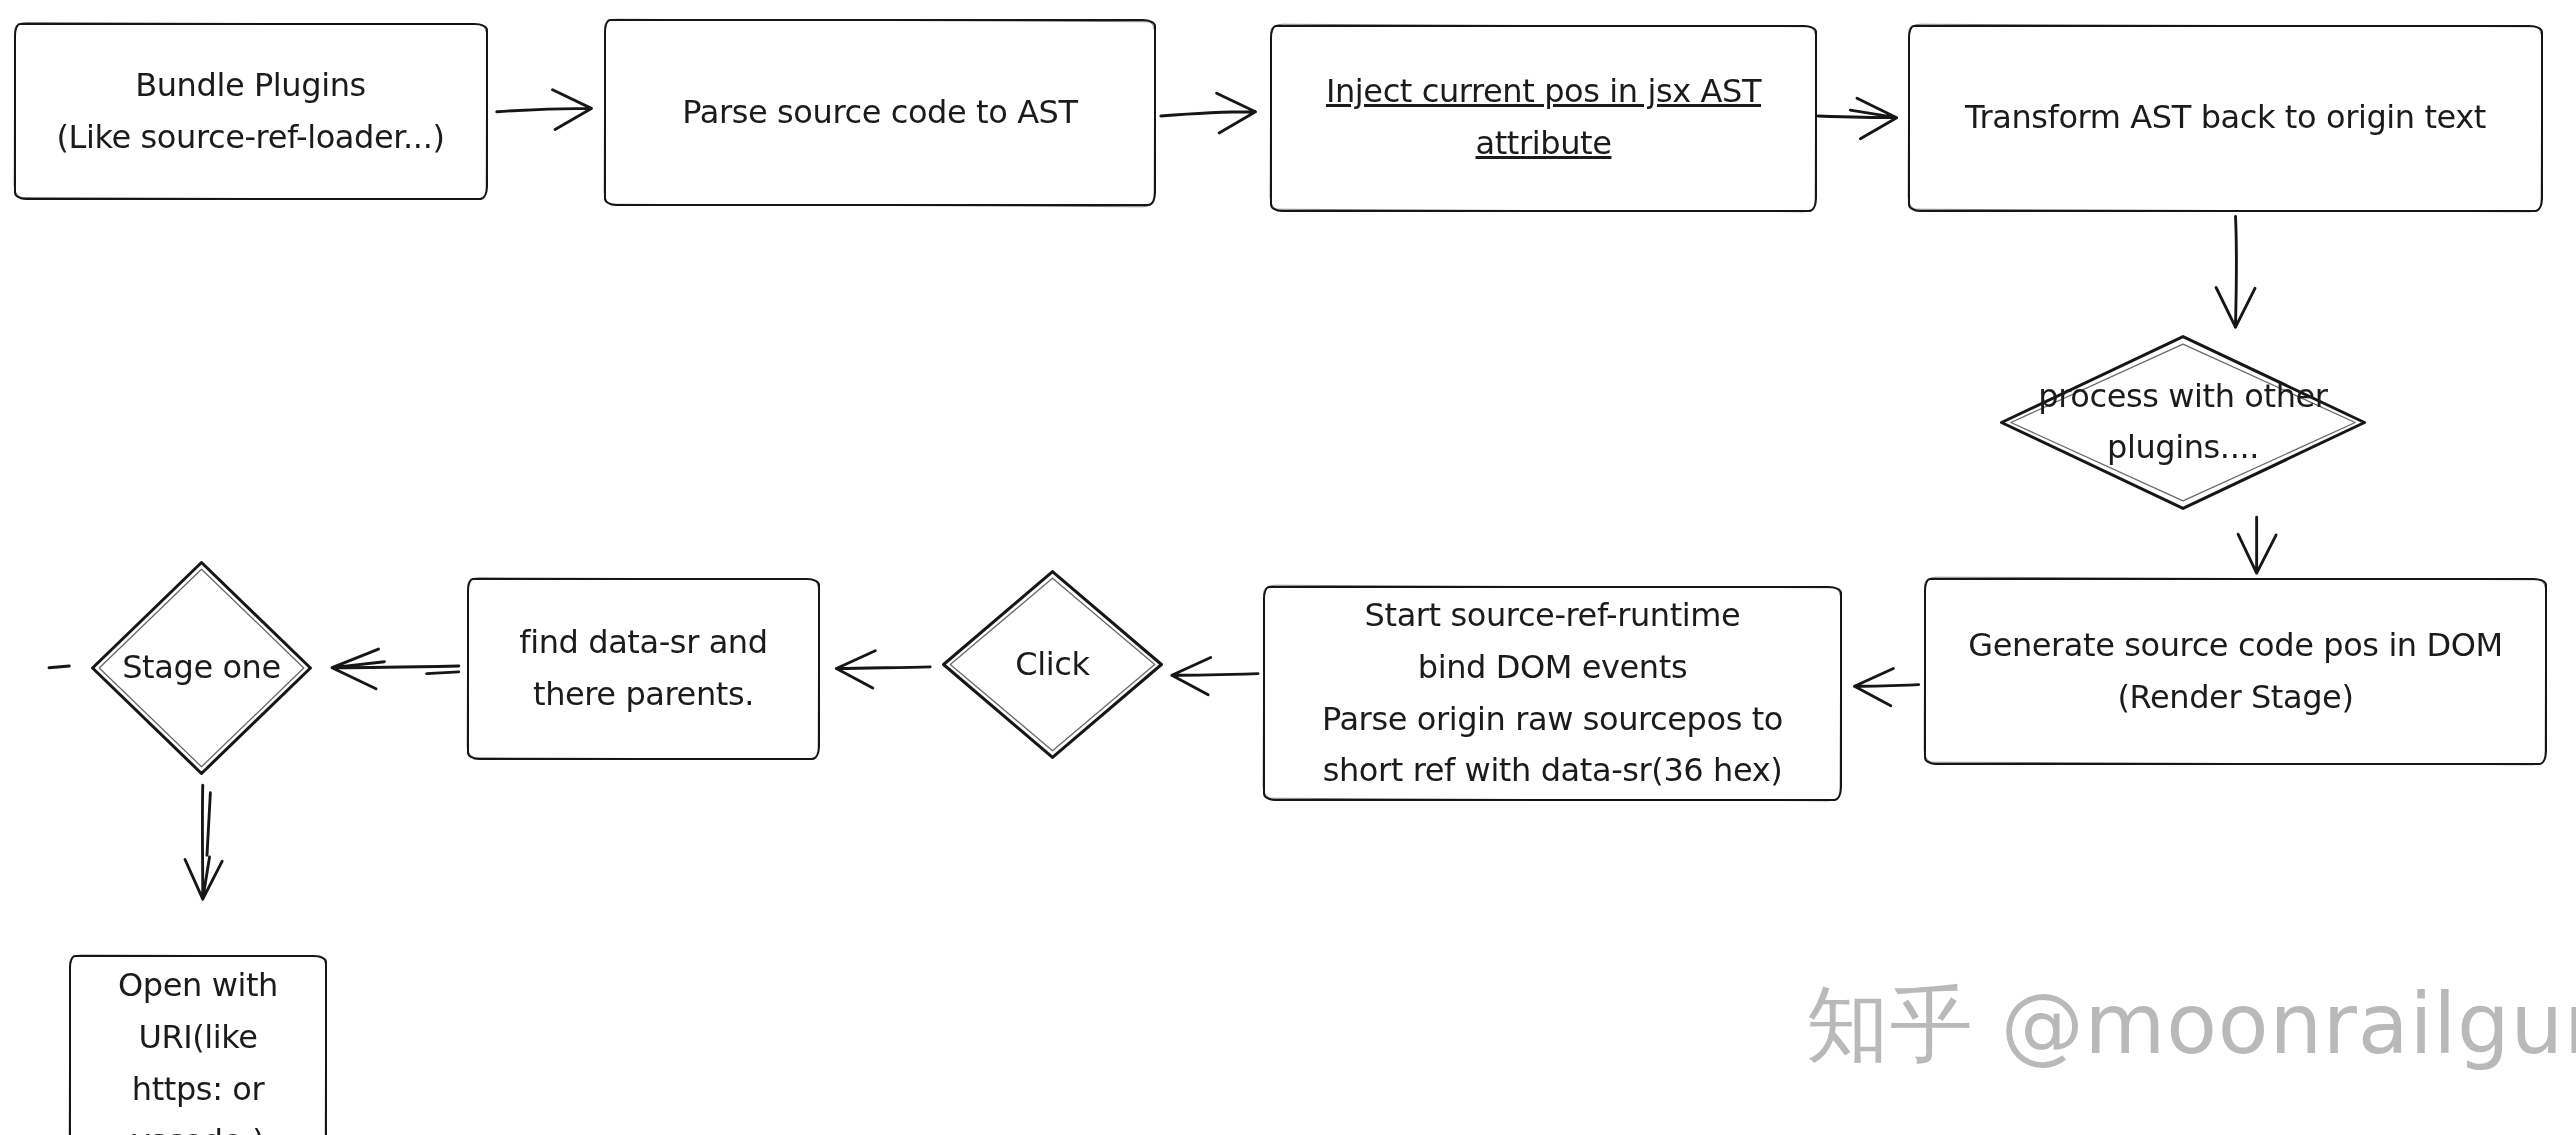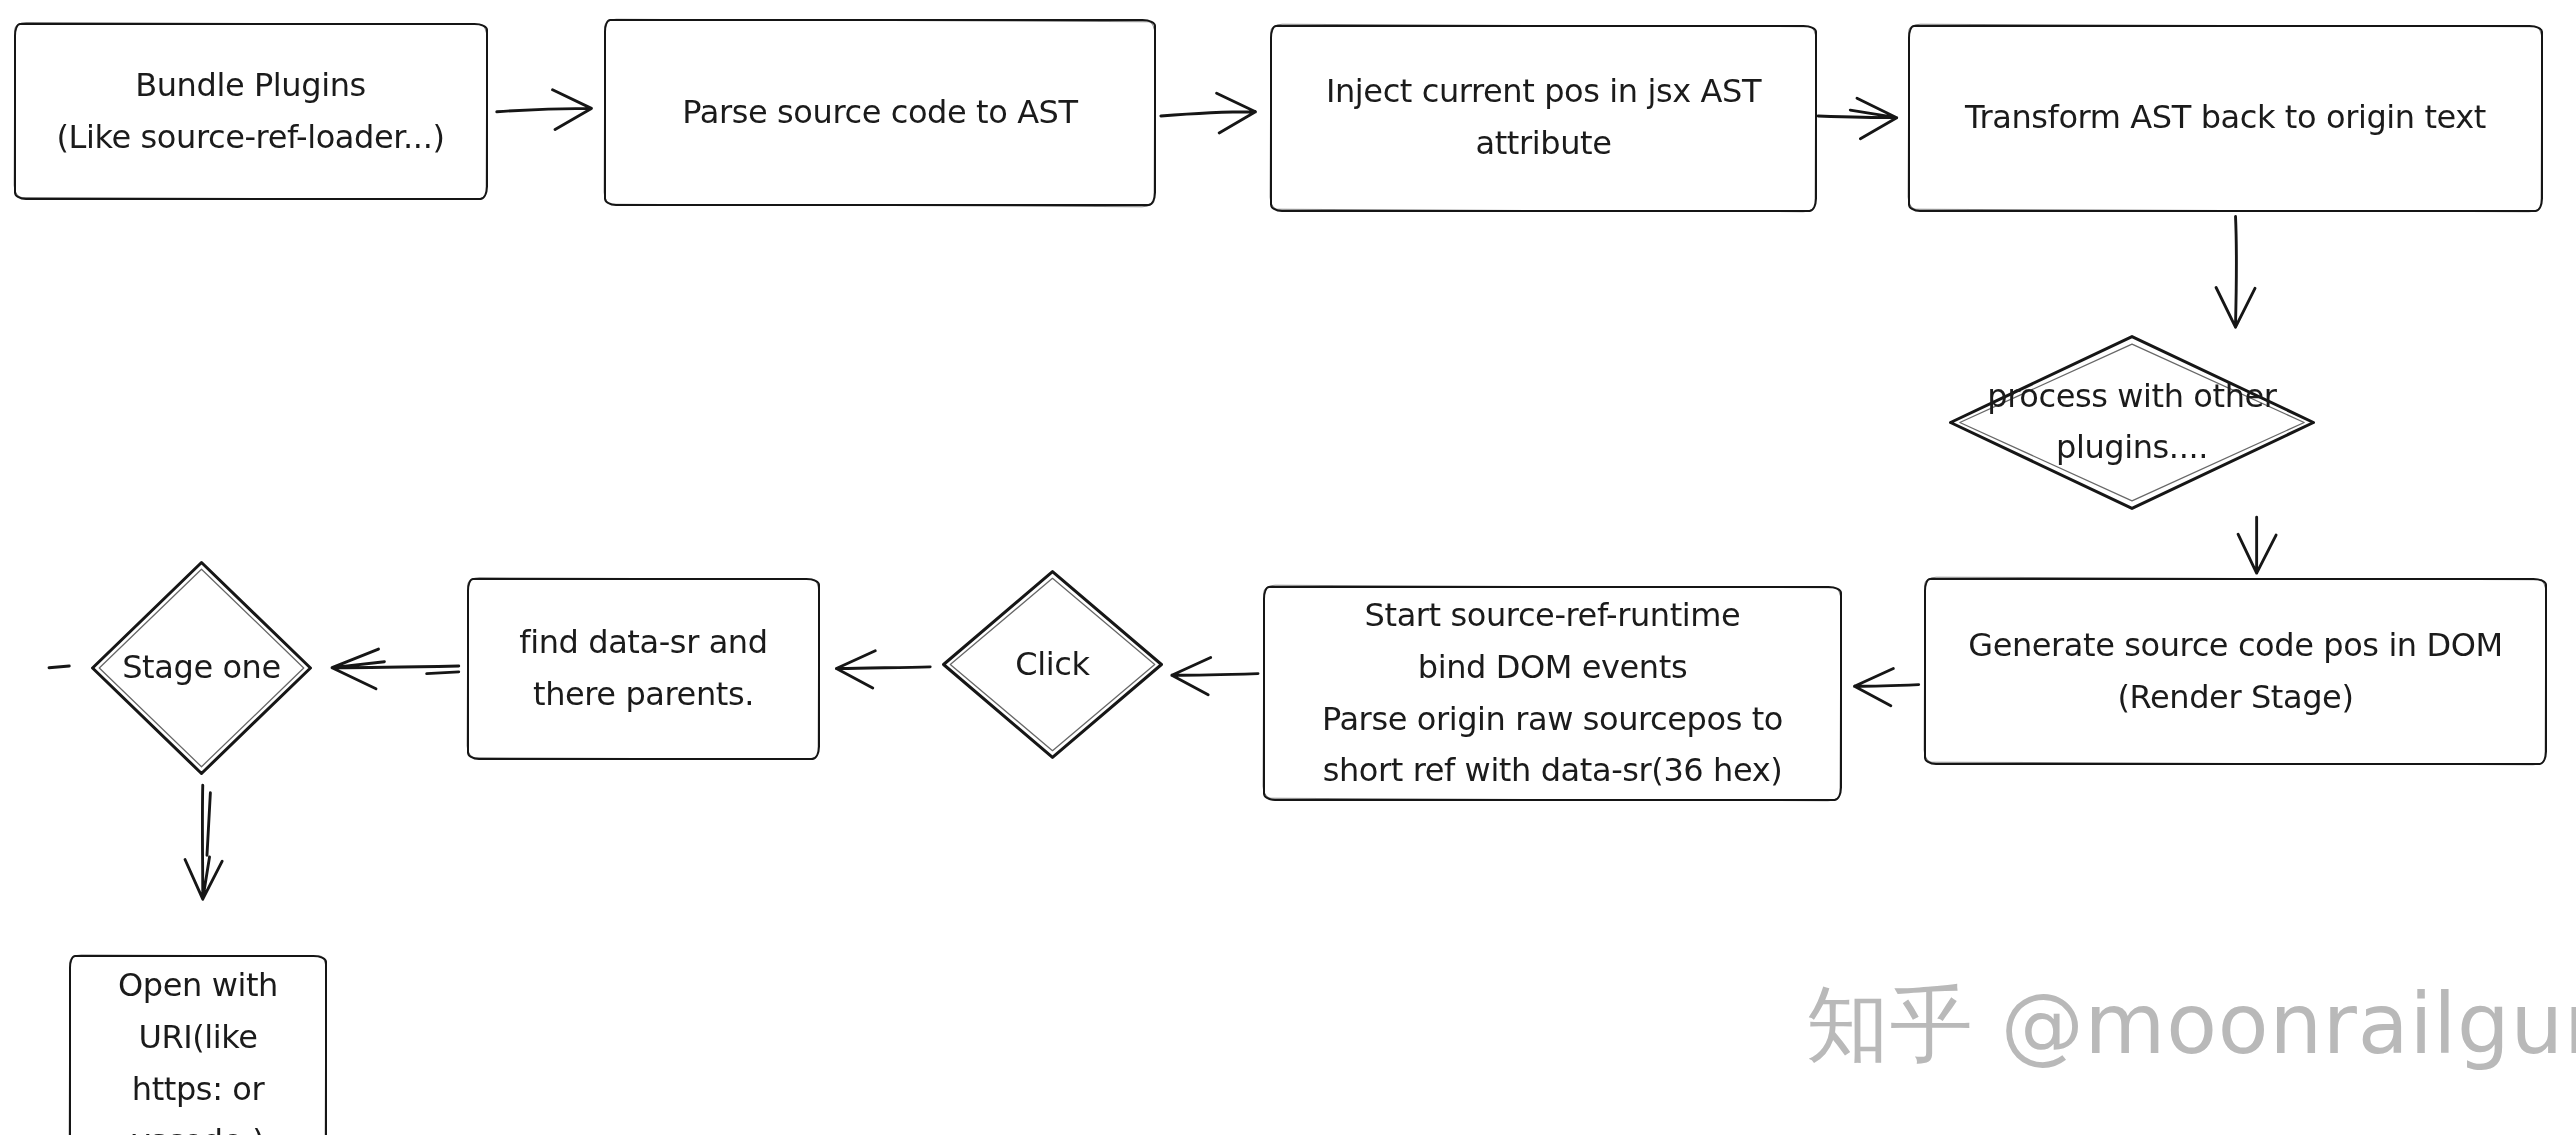--- a/index.html
+++ b/index.html
@@ -77,23 +77,23 @@
   }
   .diamond .lbl {
     position: absolute;
     left: 50%; top: 50%;
     transform: translate(-50%, -50%);
     width: max-content;
   }
   
   #n-bundle    { left: 13.5px;   top: 23px;   width: 474px; height: 177px; justify-content: center; }
   #n-parse     { left: 604px;  top: 19.4px;   width: 552px; height: 187px; }
-  #n-inject    { left: 1270px; top: 24.5px;   width: 547px; height: 187px; }
+  #n-inject    { left: 1270px; top: 24.5px;   width: 547px; height: 187px; text-decoration: underline; }
   #n-transform { left: 1908px; top: 24.5px;   width: 635px; height: 187px; }
-  #d-process   { left: 1948px; top: 334px;  width: 368px; height: 177px; text-decoration: underline; }
+  #d-process   { left: 1999px; top: 334px;  width: 368px; height: 177px; text-decoration: underline; }
   #n-generate  { left: 1924px; top: 578px;  width: 623px; height: 187px; }
   #n-runtime   { left: 1263px; top: 586px;  width: 579px; height: 215px; }
   #d-click     { left: 941px; top: 569px;  width: 223px; height: 191px; }
   #n-find      { left: 467px;  top: 578px;  width: 353px; height: 182px; }
   #d-clickone  { left: 90px;  top: 560px;  width: 223px; height: 216px; }
   #n-open      { left: 69px;   top: 911px; width: 258px; height: 218px; margin-top: 44px; }
   #watermark {
     position: absolute;
     left: 1806px;
     top: 970px;

